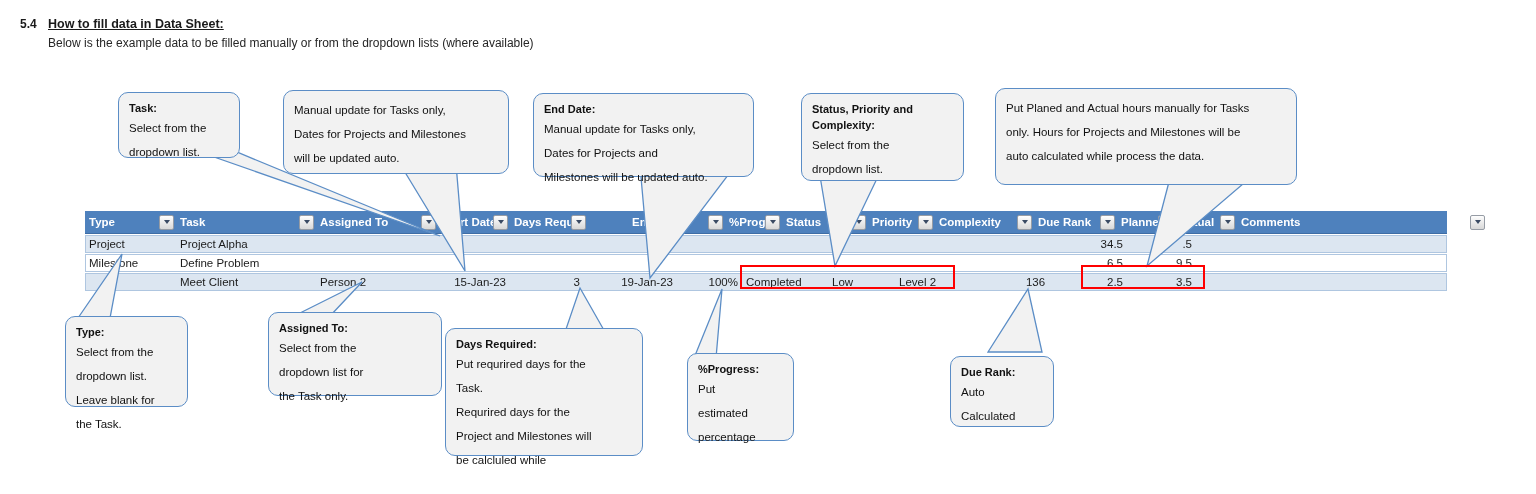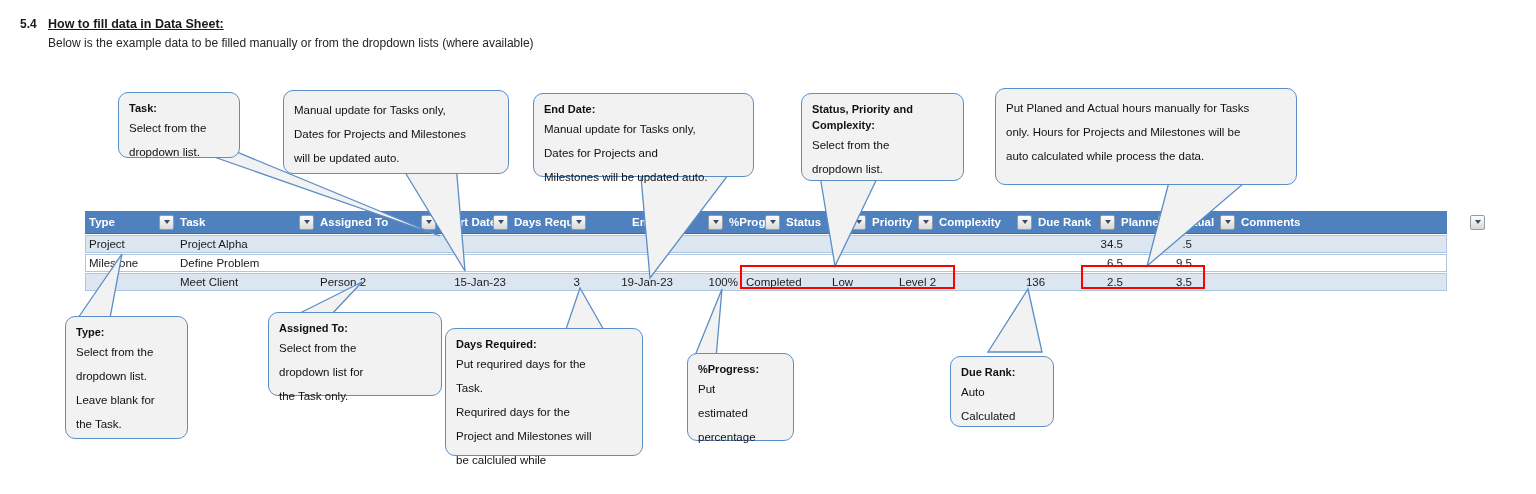--- a/index.html
+++ b/index.html
@@ -217,21 +217,21 @@
   <div class="callout-title">Status, Priority and
 Complexity:</div>
   <div class="callout-body">Select from the
 dropdown list.</div>
 </div>
 <div class="callout" style="left:995px;top:88px;width:302px;height:97px;">
   <div class="callout-body">Put Planed and Actual hours manually for Tasks
 only. Hours for Projects and Milestones will be
 auto calculated while process the data.</div>
 </div>
-<div class="callout" style="left:65px;top:316px;width:123px;height:123px;">
+<div class="callout" style="left:65px;top:316px;width:123px;height:91px;">
   <div class="callout-title">Type:</div>
   <div class="callout-body">Select from the
 dropdown list.
 Leave blank for
 the Task.</div>
 </div>
 <div class="callout" style="left:268px;top:312px;width:174px;height:84px;">
   <div class="callout-title">Assigned To:</div>
   <div class="callout-body">Select from the
 dropdown list for

